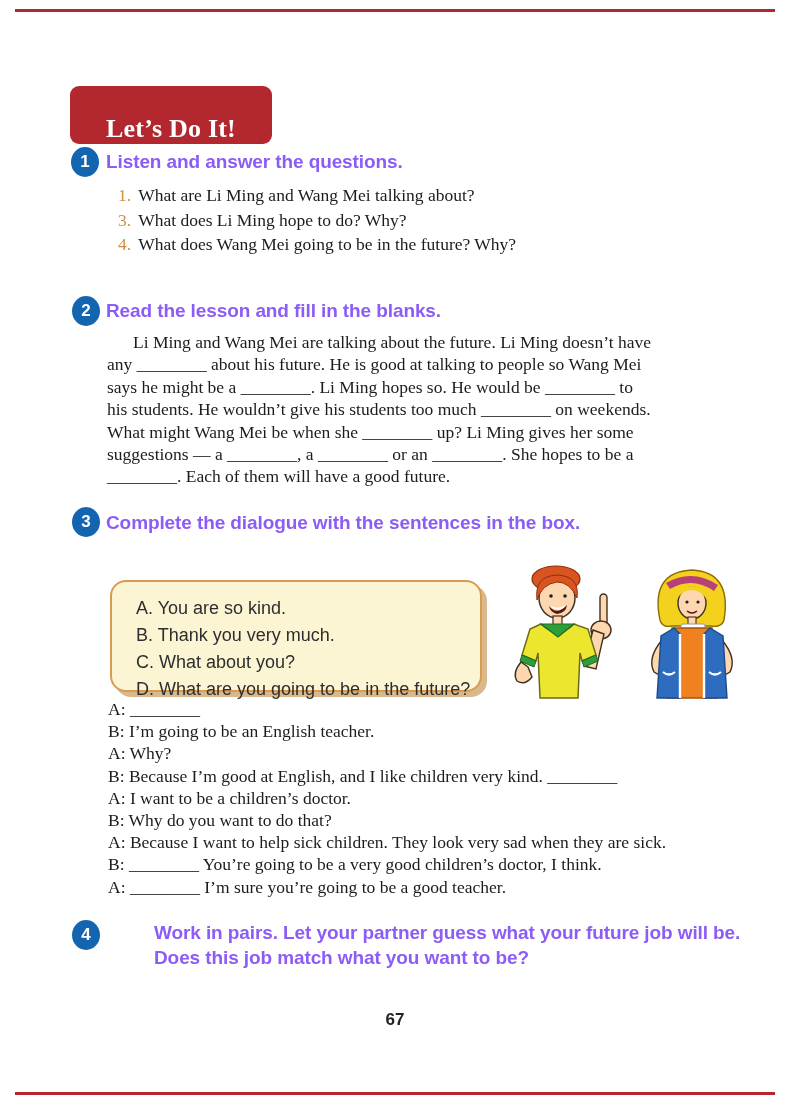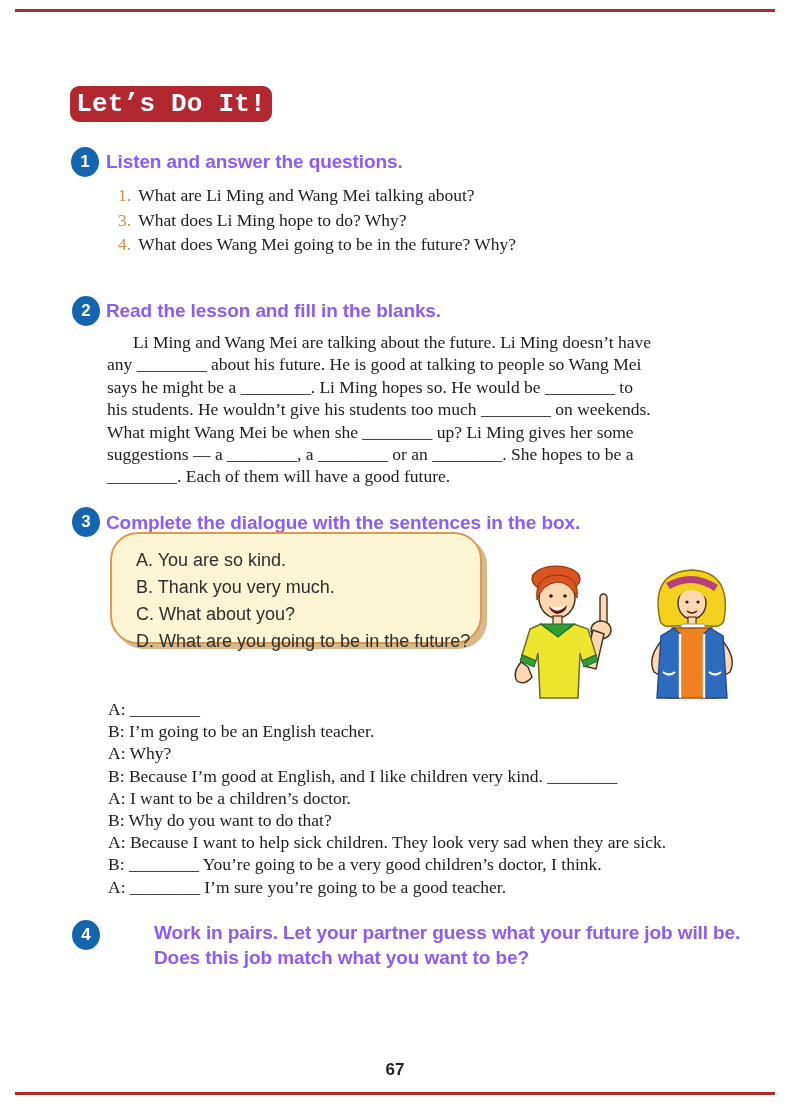--- a/index.html
+++ b/index.html
@@ -5,24 +5,24 @@
   html,body{margin:0;padding:0;background:#fff;}
   #page{
     position:relative;width:790px;height:1104px;background:#ffffff;overflow:hidden;
     font-family:"Liberation Serif",serif;color:#1c1c1c;
   }
   .rule{position:absolute;left:15px;right:15px;height:3px;background:#b2282e;}
   .rule.top{top:9px;}
   .rule.bottom{top:1092px;}
 
   .banner{
-    position:absolute;left:70px;top:86px;width:202px;height:36px;
+    position:absolute;left:70px;top:86px;width:202px;height:58px;
     background:#b2282e;border-radius:9px;
-    display:flex;align-items:center;justify-content:center;
-    color:#ffffff;font-family:Liberation Mono, monospace;
+    display:flex;align-items:flex-end;justify-content:center;
+    color:#ffffff;font-family:Liberation Serif, serif;
     font-weight:bold;font-size:26px;letter-spacing:0.2px;
   }
 
   .numcircle{
     position:absolute;width:28px;height:30px;border-radius:50%;
     background:#1465af;color:#fff;
     font-family:"Liberation Sans",sans-serif;font-weight:bold;font-size:17px;
     display:flex;align-items:center;justify-content:center;
   }
   .extitle{
@@ -35,35 +35,35 @@
   .questions{position:absolute;left:118px;top:183px;font-size:17.5px;line-height:24.7px;}
   .qrow{white-space:pre;}
   .qnum{color:#cf9141;margin-right:7px;}
 
   .para{
     position:absolute;left:107px;top:331px;width:640px;
     font-size:17.5px;line-height:22.4px;white-space:pre;text-indent:26px;
   }
 
   .optbox{
-    position:absolute;left:110px;top:532px;width:372px;height:112px;
-    background:#fbf5d3;border:2px solid #d89b52;border-radius:28px;
+    position:absolute;left:110px;top:580px;width:372px;height:112px;
+    background:#fbf5d3;border:2px solid #d89b52;border-radius:16px;
     box-shadow:5px 5px 0 #d9b98c;
     box-sizing:border-box;padding:13px 0 0 24px;
     font-family:"Liberation Sans",sans-serif;font-size:18px;line-height:27px;color:#2e2e2e;
   }
   .optline{white-space:pre;}
 
   .kids{position:absolute;left:500px;top:560px;}
 
   .dialogue{position:absolute;left:108px;top:698px;font-size:17.5px;line-height:22.2px;}
   .dline{white-space:pre;}
 
   .pagenum{
-    position:absolute;left:0;top:1060px;width:100%;text-align:center;
+    position:absolute;left:0;top:1010px;width:100%;text-align:center;
     font-family:"Liberation Sans",sans-serif;font-weight:bold;font-size:17px;color:#222;
   }
 </style>
 </head>
 <body>
 
 <div id="page">
 
   <div class="rule top"></div>
   <div class="rule bottom"></div>

